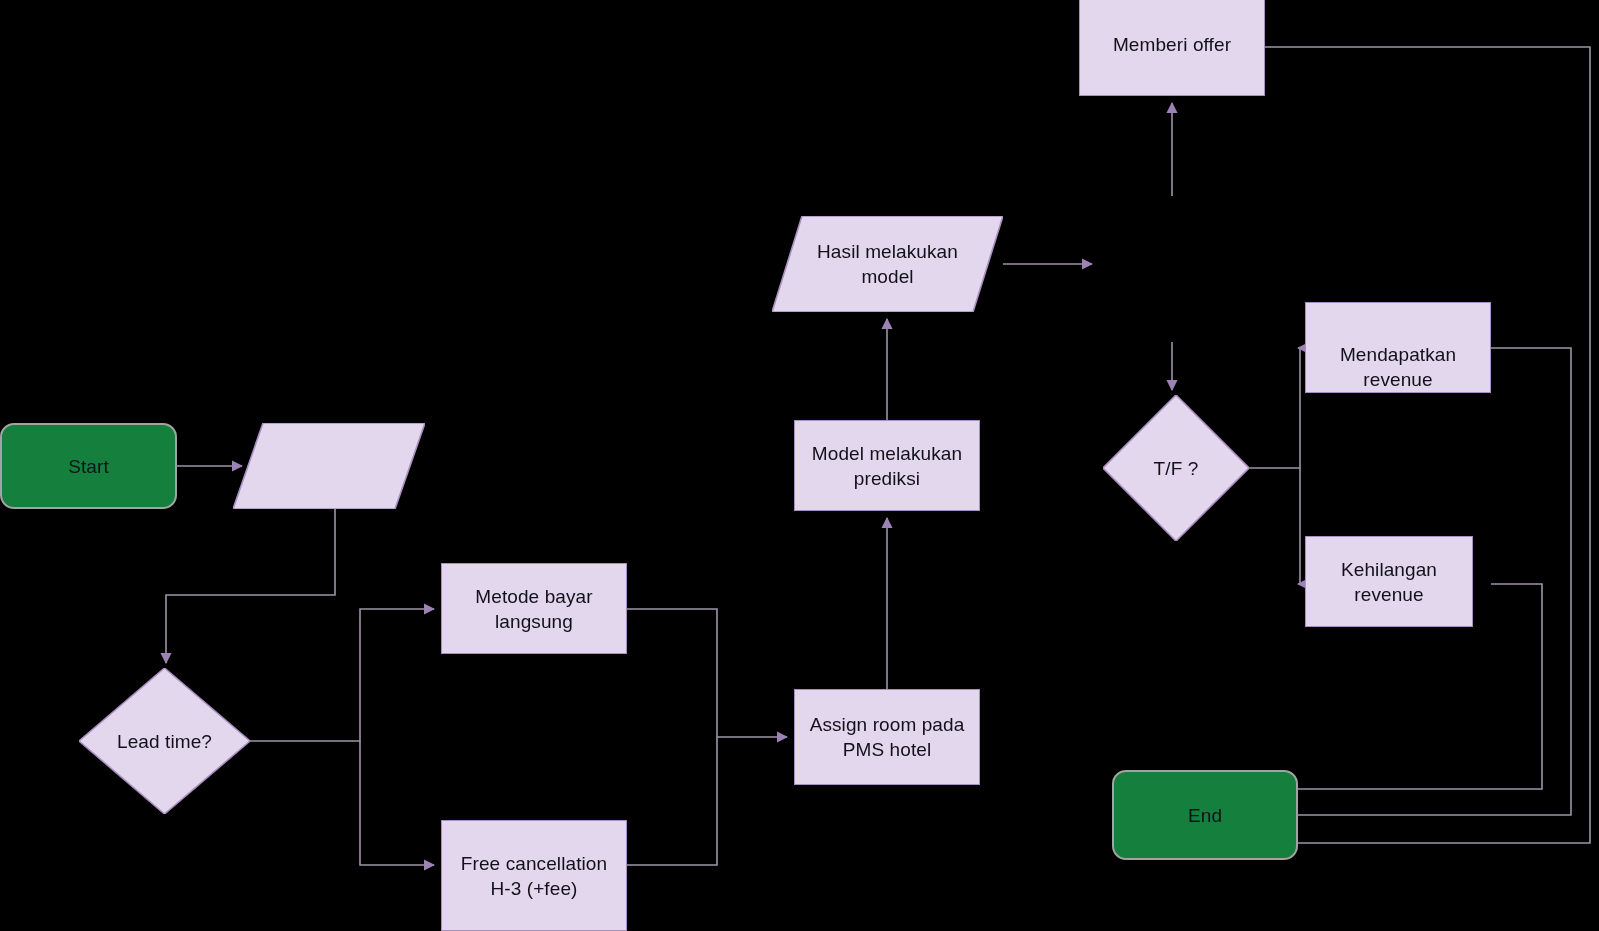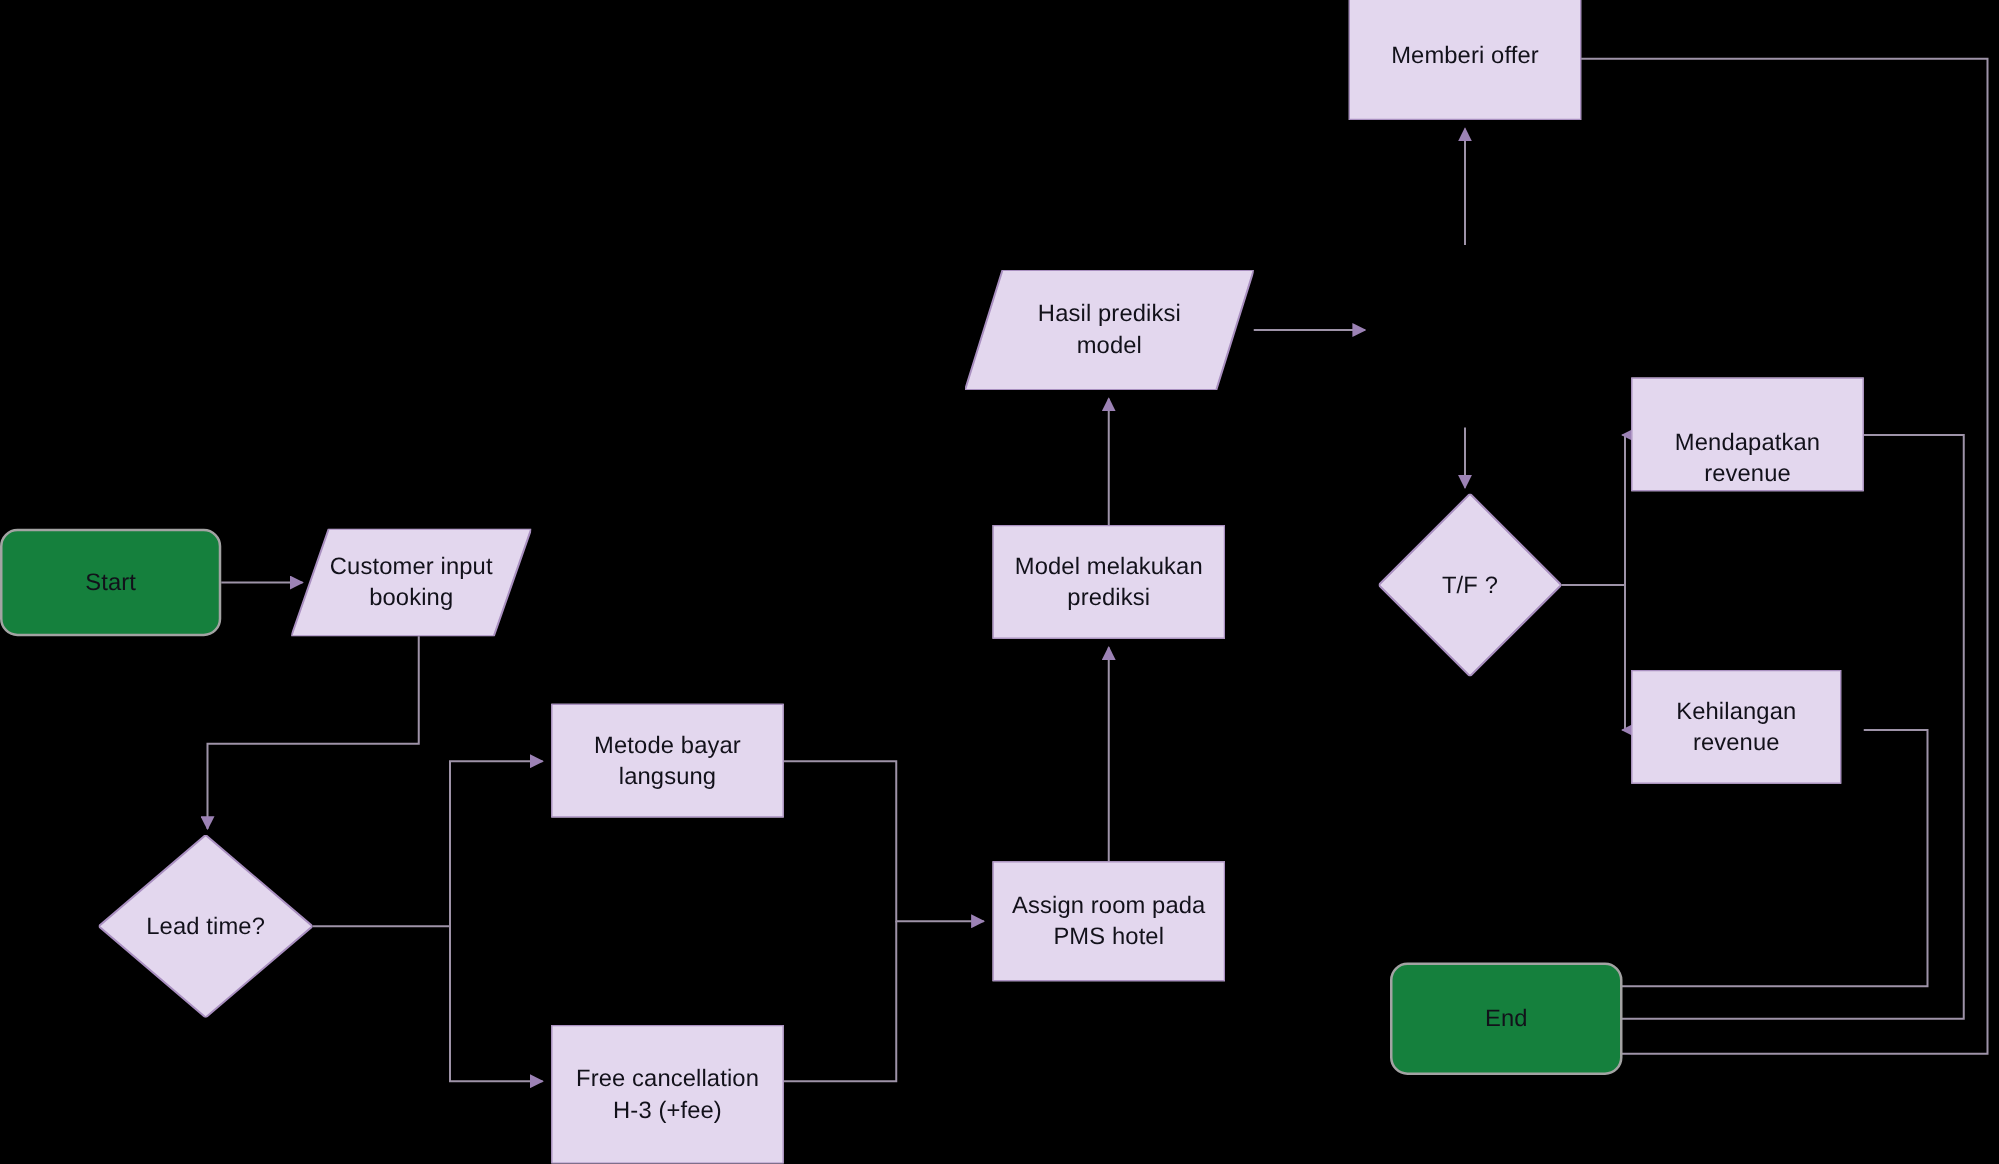--- a/index.html
+++ b/index.html
@@ -114,22 +114,20 @@
   </svg>
 
   <div class="node shape-round" id="node-start" style="left: 0px; top: 423px; width: 177px; height: 86px;">
     <span class="label">Start</span>
   </div>
 
   <div class="node shape-para" id="node-cust_input" style="left: 233px; top: 423px; width: 192px; height: 86px;">
     <svg class="poly" viewBox="0 0 192 86" preserveAspectRatio="none">
       <polygon points="30,0 192,0 162,86 0,86" fill="#e3d7ee" stroke="#a98fc0" stroke-width="1.6"></polygon>
     </svg>
-    <span class="label">Customer input
-booking</span>
   </div>
 
   <div class="node shape-rect" id="node-metode_bayar" style="left: 441px; top: 563px; width: 186px; height: 91px;">
     <span class="label">Metode bayar
 langsung</span>
   </div>
 
   <div class="node shape-diamond" id="node-lead_time" style="left: 79px; top: 668px; width: 171px; height: 146px;">
     <svg class="poly" viewBox="0 0 171 146" preserveAspectRatio="none">
       <polygon points="85.5,0 171,73 85.5,146 0,73" fill="#e3d7ee" stroke="#a98fc0" stroke-width="1.6"></polygon>
@@ -149,21 +147,21 @@
 
   <div class="node shape-rect" id="node-model_pred" style="left: 794px; top: 420px; width: 186px; height: 91px;">
     <span class="label">Model melakukan
 prediksi</span>
   </div>
 
   <div class="node shape-para" id="node-hasil_pred" style="left: 772px; top: 216px; width: 231px; height: 96px;">
     <svg class="poly" viewBox="0 0 231 96" preserveAspectRatio="none">
       <polygon points="30,0 231,0 201,96 0,96" fill="#e3d7ee" stroke="#a98fc0" stroke-width="1.6"></polygon>
     </svg>
-    <span class="label">Hasil prediksi
+    <span class="label">Hasil melakukan
 model</span>
   </div>
 
 
   <div class="node shape-rect" id="node-memberi_offer" style="left: 1079px; top: -8px; width: 186px; height: 104px;">
     <span class="label">Memberi offer</span>
   </div>
 
   <div class="node shape-diamond" id="node-tf" style="left: 1103px; top: 395px; width: 146px; height: 146px; text-align: right;">
     <svg class="poly" viewBox="0 0 146 146" preserveAspectRatio="none">

